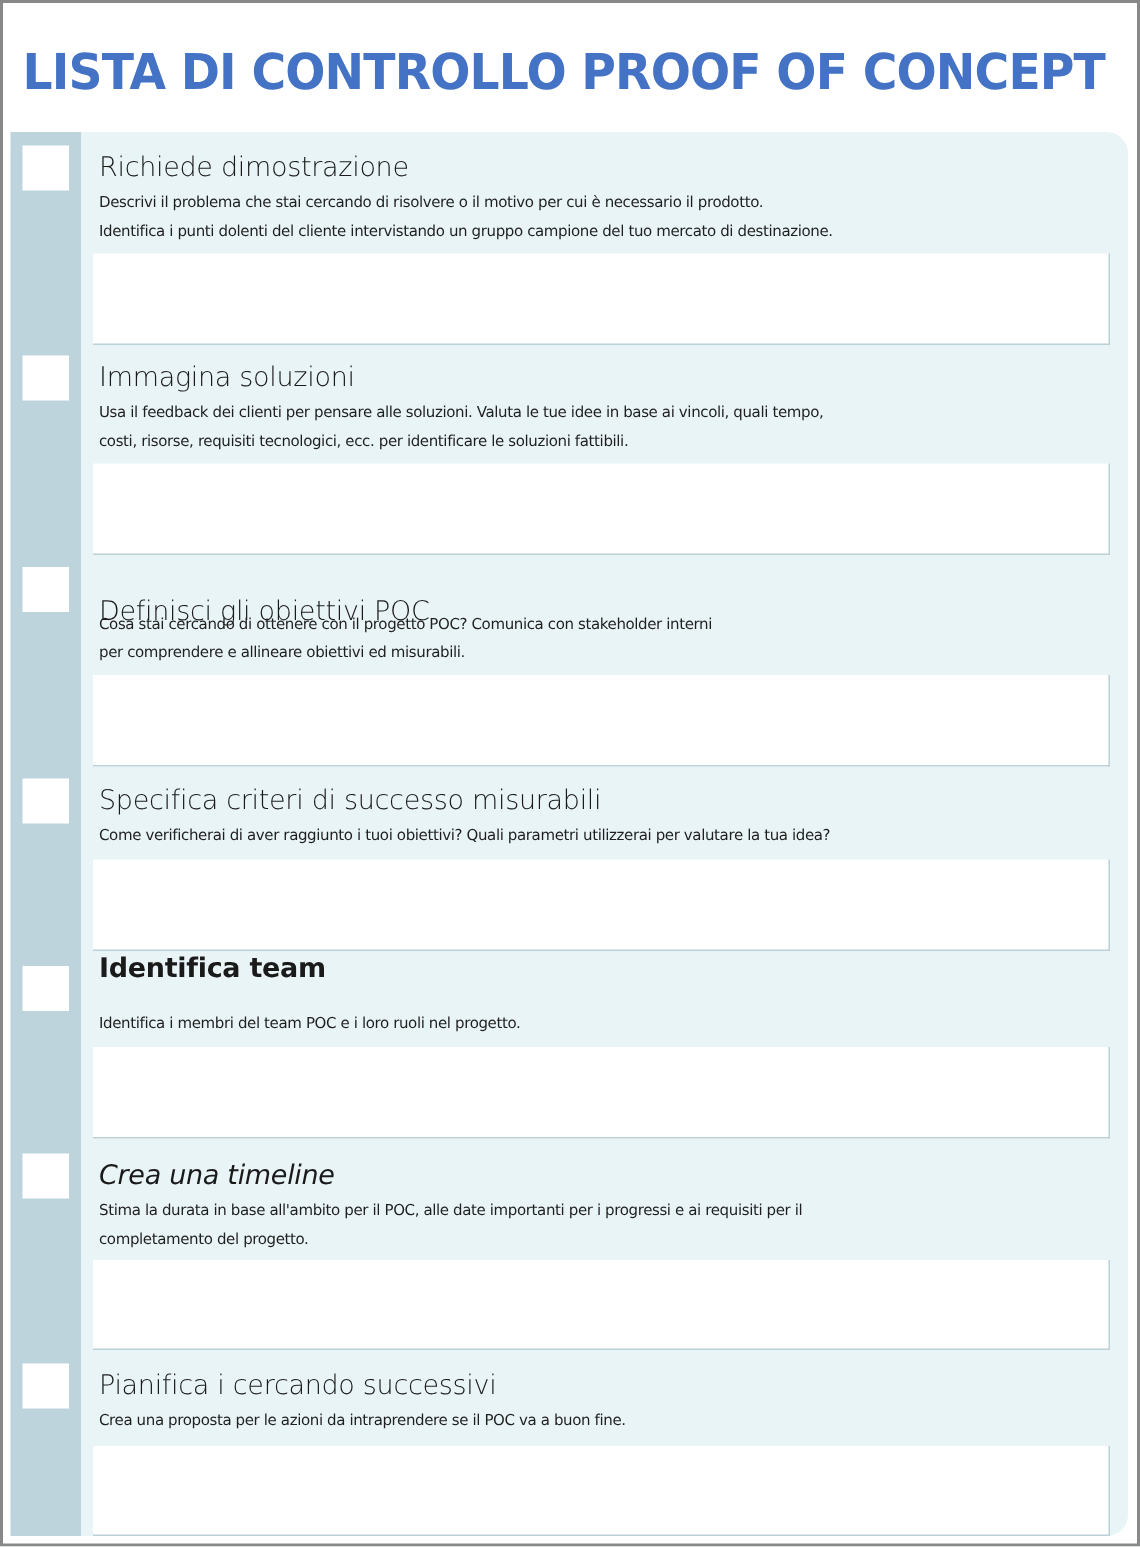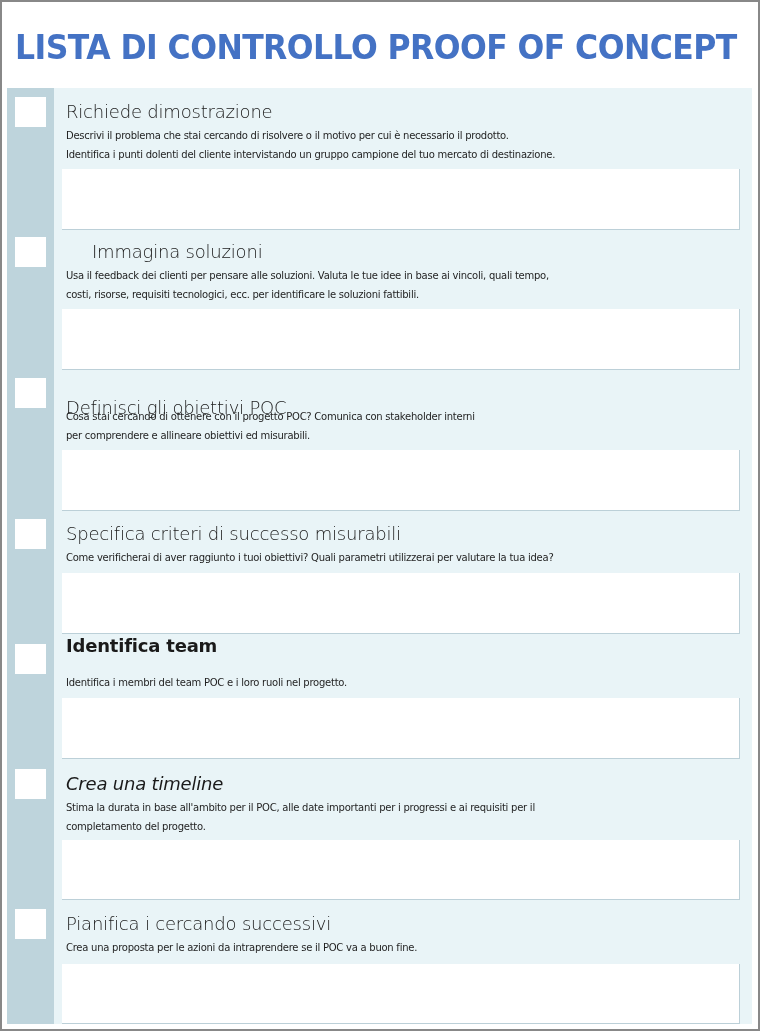--- a/index.html
+++ b/index.html
@@ -21,20 +21,21 @@
     font-size: 33px;
     letter-spacing: -0.6px;
     color: #4472C4;
     white-space: nowrap;
     transform: scaleX(0.955);
     transform-origin: left top;
   }
   .checklist {
     position: absolute; left: 7px; top: 88px; width: 745px; height: 936px;
     background: #E9F4F7;
+    border-radius: 14px;
   }
   .strip {
     position: absolute; left: 0; top: 0; width: 47px; height: 100%;
     background: #BED4DC;
   }
   .item { position: absolute; left: 0; width: 745px; }
   .checkbox {
     position: absolute; left: 8px; width: 31px; height: 30px;
     background: #ffffff;
     cursor: pointer;
@@ -77,21 +78,21 @@
   <div class="item" style="top:0;">
     <div class="checkbox" style="top:9px;"></div>
     <div class="item-title" style="top:13px;">Richiede dimostrazione</div>
     <div class="item-desc" style="top:38px;">Descrivi il problema che stai cercando di risolvere o il motivo per cui è necessario il prodotto.
 Identifica i punti dolenti del cliente intervistando un gruppo campione del tuo mercato di destinazione.</div>
     <div class="answer-box" style="top:81px;height:61px;"></div>
   </div>
 
   <div class="item" style="top:140px;">
     <div class="checkbox" style="top:9px;"></div>
-    <div class="item-title" style="top:13px;margin-left:26px;">Immagina soluzioni</div>
+    <div class="item-title" style="top:13px;">Immagina soluzioni</div>
     <div class="item-desc" style="top:38px;">Usa il feedback dei clienti per pensare alle soluzioni. Valuta le tue idee in base ai vincoli, quali tempo,
 costi, risorse, requisiti tecnologici, ecc. per identificare le soluzioni fattibili.</div>
     <div class="answer-box" style="top:81px;height:61px;"></div>
   </div>
 
   <div class="item" style="top:281px;">
     <div class="checkbox" style="top:9px;"></div>
     <div class="item-title" style="top:28px;">Definisci gli obiettivi POC</div>
     <div class="item-desc" style="top:38px;">Cosa stai cercando di ottenere con il progetto POC? Comunica con stakeholder interni
 per comprendere e allineare obiettivi ed misurabili.</div>

